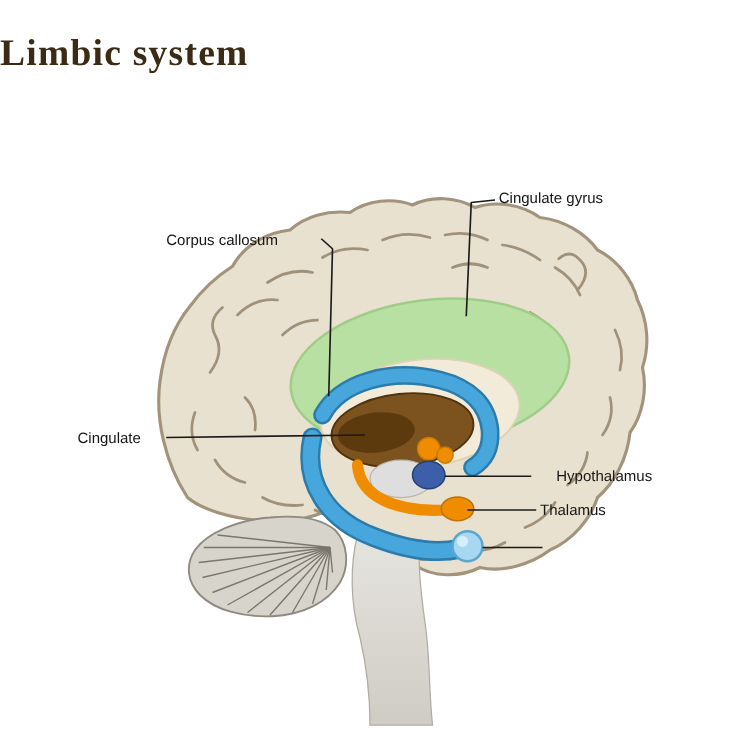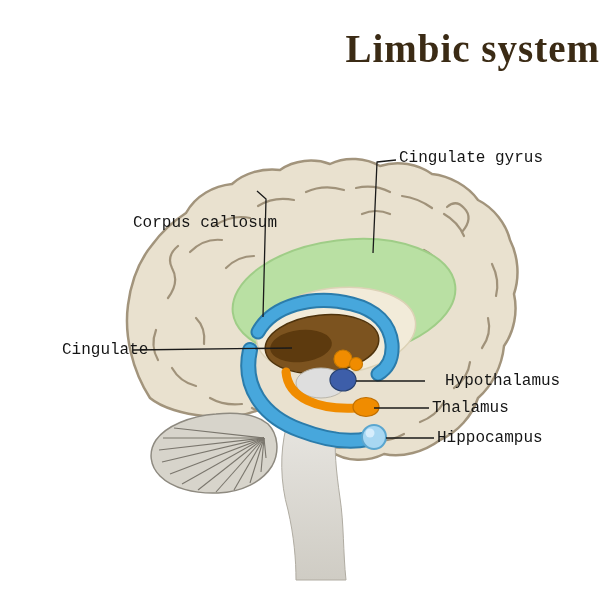--- a/index.html
+++ b/index.html
@@ -1,23 +1,23 @@
 <!DOCTYPE html>
 <html><head>
 <meta charset="utf-8">
 <style>
   html,body{margin:0;padding:0;background:#ffffff;}
   body{width:600px;height:600px;position:relative;font-family:"Liberation Sans",sans-serif;overflow:hidden;}
   .stage{position:absolute;left:0;top:0;width:600px;height:600px;}
   .title{
-    position:absolute;top:26px;left:0;width:100%;text-align:right;
-    font-family:"Liberation Serif",serif;font-size:39px;font-weight:600;
+    position:absolute;top:26px;left:0;width:100%;text-align:left;
+    font-family:"Liberation Serif",serif;font-size:30px;font-weight:600;
     color:#3b2b15;letter-spacing:1px;
   }
-  .lbl{position:absolute;font-size:16px;color:#151515;white-space:nowrap;line-height:19px;font-family:Liberation Mono, monospace;}
+  .lbl{position:absolute;font-size:12px;color:#151515;white-space:nowrap;line-height:19px;}
   svg.art{position:absolute;left:0;top:0;}
   .sulcus{fill:none;stroke:#a0927a;stroke-width:2.2;stroke-linecap:round;}
   .cbl-line{stroke:#7a766d;stroke-width:1.1;}
   .leader{fill:none;stroke:#1a1a1a;stroke-width:1.3;stroke-linejoin:round;}
 </style>
 </head>
 <body>
 
 <div class="stage">
 
@@ -137,19 +137,18 @@
 
     <path class="leader" d="M 396 160 L 377 162 L 373 253"></path>
     <path class="leader" d="M 257 191 L 266 199 L 263 317"></path>
     <path class="leader" d="M 133 350 L 292 348"></path>
     <path class="leader" d="M 425 381 L 356 381"></path>
     <path class="leader" d="M 429 408 L 374 408"></path>
     <path class="leader" d="M 434 438 L 386 438"></path>
   </svg>
 
   <div class="lbl" style="left:399px;top:149px;">Cingulate gyrus</div>
-  <div class="lbl" style="left:133px;top:183px;margin-top:31px;">Corpus callosum</div>
+  <div class="lbl" style="left:133px;top:183px;">Corpus callosum</div>
   <div class="lbl" style="left:62px;top:341px;">Cingulate</div>
   <div class="lbl" style="left:445px;top:372px;">Hypothalamus</div>
   <div class="lbl" style="left:432px;top:399px;">Thalamus</div>
-  <div class="lbl" style="left:437px;top:429px;">Hippocampus</div>
 
 </div>
 
 </body></html>

